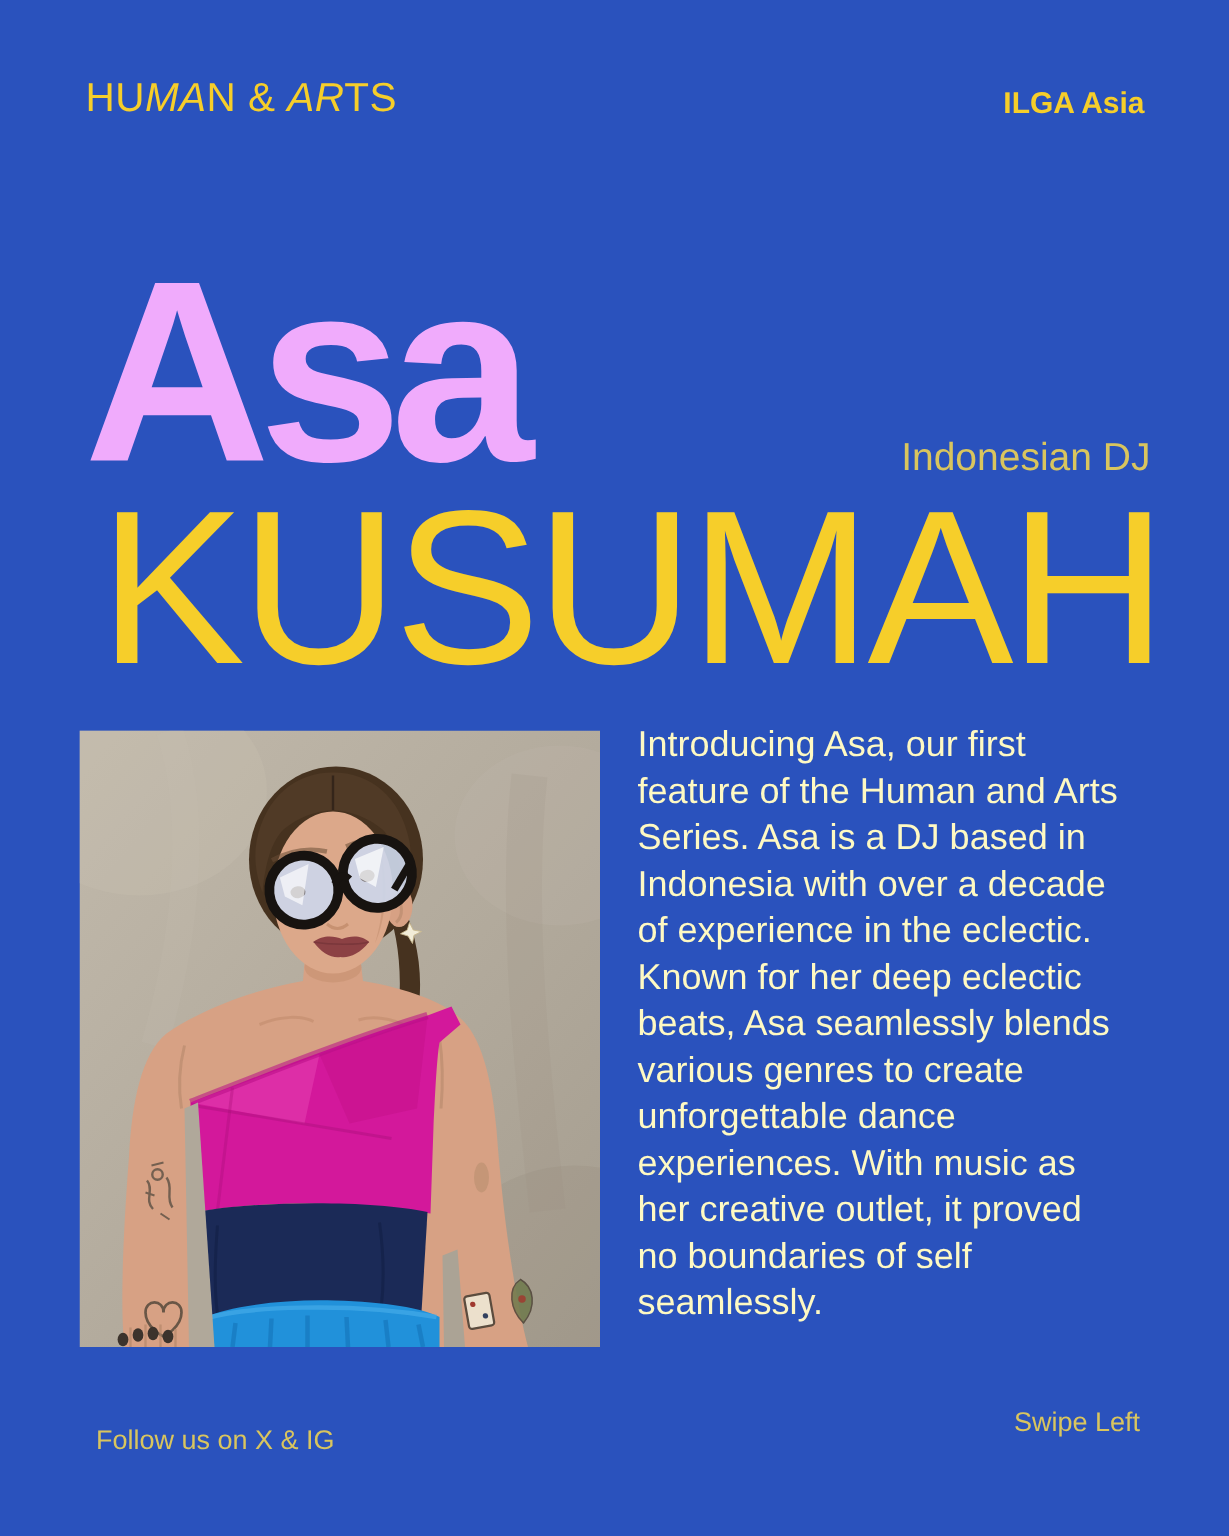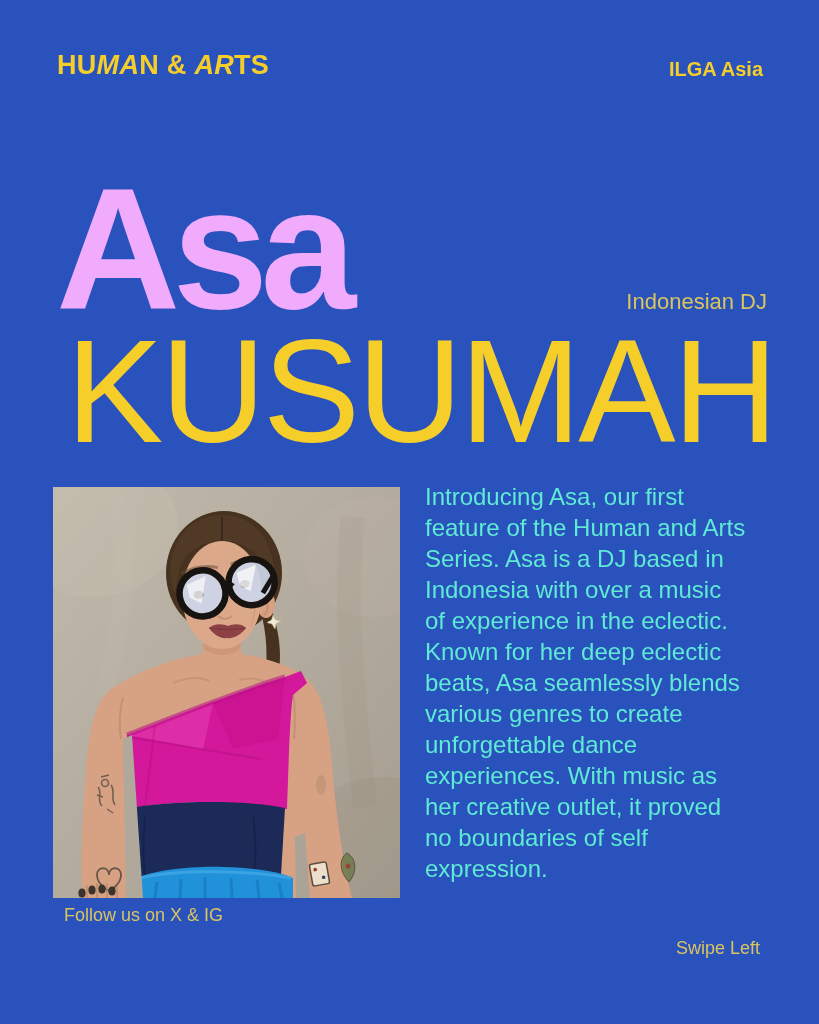--- a/index.html
+++ b/index.html
@@ -3,39 +3,39 @@
 <meta charset="utf-8">
 <style>
   html,body{margin:0;padding:0;}
   body{
     width:819px;height:1024px;position:relative;overflow:hidden;
     background:#2a52bd;
     font-family:"Liberation Sans",sans-serif;
   }
   .abs{position:absolute;}
   .logo{
-    left:57px;top:50px;font-size:27px;font-weight:bold;color:#f6ce2a;
+    left:57px;top:50px;font-size:27px;font-weight:normal;color:#f6ce2a;
     letter-spacing:.3px;white-space:pre;
   }
   .logo .it{font-style:italic;}
   .partner{right:56px;top:58px;font-size:20px;font-weight:bold;color:#f6ce2a;}
   .first-name{
     left:56px;top:162px;font-size:172px;font-weight:bold;color:#f0abfc;
     letter-spacing:-.045em;line-height:1;
   }
-  .role{right:52px;top:289px;font-size:22px;color:#d9c55e;}
+  .role{right:52px;top:289px;font-size:26px;color:#d9c55e;}
   .last-name{
     left:54px;top:319px;font-size:146px;font-weight:normal;color:#f6ce2a;
     letter-spacing:-3px;line-height:1;white-space:nowrap;margin-left:12px;
   }
   .photo{left:53px;top:487px;width:347px;height:411px;}
   .photo svg{display:block;width:347px;height:411px;}
-  .para{left:425px;top:481px;color:#5eead4;font-size:24px;line-height:31px;}
+  .para{left:425px;top:481px;color:#fef9c3;font-size:24px;line-height:31px;}
   .para .line{height:31px;white-space:nowrap;}
-  .footer-left{left:64px;top:905px;font-size:18px;color:#d9c55e;}
+  .footer-left{left:64px;top:950px;font-size:18px;color:#d9c55e;}
   .footer-right{right:59px;top:938px;font-size:18px;color:#d9c55e;}
 </style>
 </head>
 <body>
 
 <div class="abs logo"><span>HU</span><span class="it">MA</span><span>N</span><span> &amp; </span><span class="it">AR</span><span>TS</span></div>
 
 <div class="abs partner">ILGA Asia</div>
 
 <div class="abs first-name">Asa</div>
@@ -161,26 +161,26 @@
       <ellipse cx="49" cy="402" rx="3.6" ry="4.5" fill="#3c332c"></ellipse>
       <ellipse cx="59" cy="404" rx="3.6" ry="4.5" fill="#3c332c"></ellipse>
     </g>
   </svg>
 </div>
 
 <div class="abs para">
   <div class="line">Introducing Asa, our first</div>
   <div class="line">feature of the Human and Arts</div>
   <div class="line">Series. Asa is a DJ based in</div>
-  <div class="line">Indonesia with over a music</div>
+  <div class="line">Indonesia with over a decade</div>
   <div class="line">of experience in the eclectic.</div>
   <div class="line">Known for her deep eclectic</div>
   <div class="line">beats, Asa seamlessly blends</div>
   <div class="line">various genres to create</div>
   <div class="line">unforgettable dance</div>
   <div class="line">experiences. With music as</div>
   <div class="line">her creative outlet, it proved</div>
   <div class="line">no boundaries of self</div>
-  <div class="line">expression.</div>
+  <div class="line">seamlessly.</div>
 </div>
 
 <div class="abs footer-left">Follow us on X &amp; IG</div>
 <div class="abs footer-right">Swipe Left</div>
 
 </body></html>

